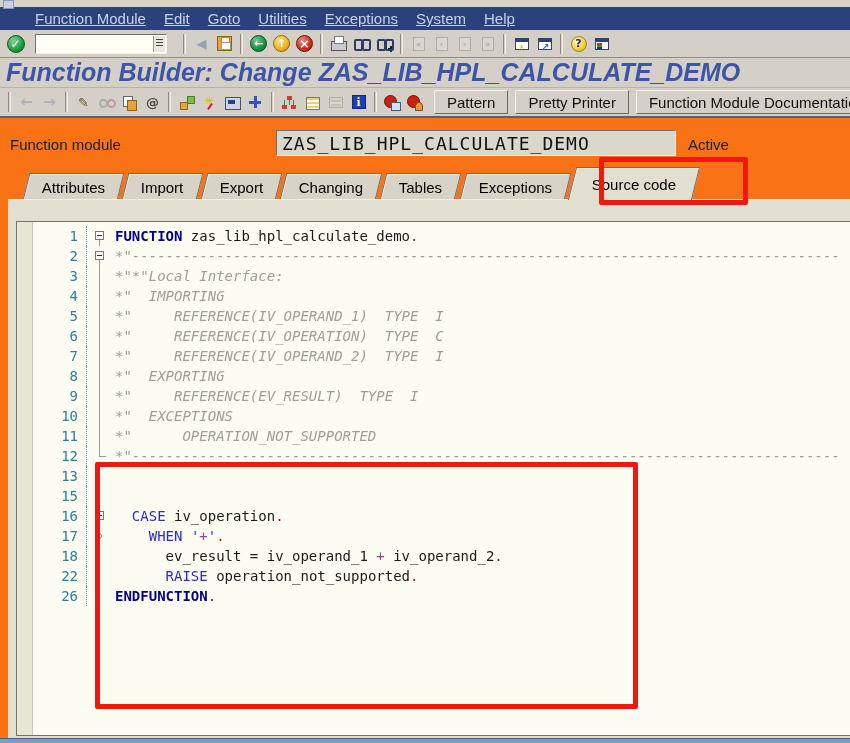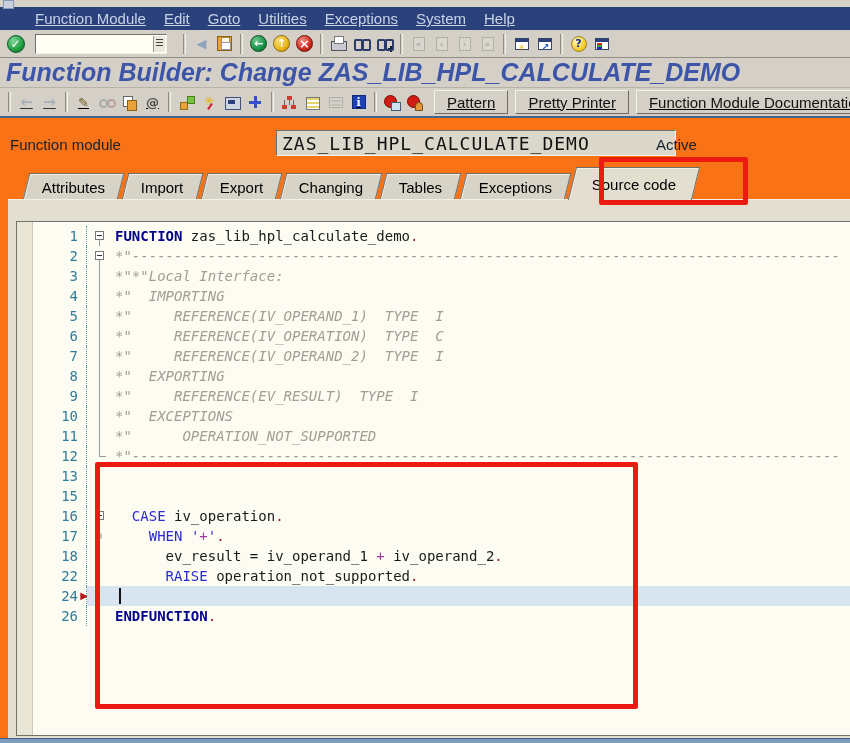--- a/index.html
+++ b/index.html
@@ -8,21 +8,21 @@
 
   
   .top-strip { height:7px; background:#D6D2C6; }
   .win-icon { position:absolute; left:3px; top:0px; width:11px; height:9px; border:1px solid #8a97b5; background:#c9d0de; z-index:6; }
   .menubar { height:23px; background:#2A417C; display:flex; align-items:center; padding-left:26px; }
   .menu-item { color:#C9D3E6; font-size:15px; text-decoration:underline; padding:0 9px; line-height:23px; cursor:default; }
 
   .stdbar { height:28px; background:#D4D0C8; display:flex; align-items:center; padding-left:4px; border-bottom:1px solid #928e82; }
   .titlebar { height:30px; background:#D4D0C8; border-bottom:1px solid #b7b3a6; display:flex; align-items:center; overflow:hidden; }
   .title { color:#3D55A8; font-size:25px; font-weight:bold; font-style:italic; padding-left:6px; white-space:nowrap; }
-  .appbar { height:30px; background:#D4D0C8; display:flex; align-items:center; padding-left:4px; border-bottom:2px solid #45658C; overflow:hidden;text-decoration:underline; }
+  .appbar { height:30px; background:#D4D0C8; display:flex; align-items:center; padding-left:4px; border-bottom:2px solid #45658C; overflow:hidden; }
 
   .tbtn { width:23px; height:24px; display:flex; align-items:center; justify-content:center; flex:0 0 auto; }
   .tbtn.dis { opacity:.75; filter:grayscale(.4); }
   .tsep { width:3px; height:20px; border-left:1px solid #908c7e; border-right:1px solid #f4f2ea; margin:0 4px; flex:0 0 auto; }
   .abtn { height:24px; background:#D4D0C8; border:1px solid; border-color:#F4F2E8 #6F6B5F #6F6B5F #F4F2E8; font-size:15px; color:#111; padding:0 12px; margin-left:7px; white-space:nowrap; flex:0 0 auto; display:flex; align-items:center; }
 
   
   .cmd { width:132px; height:20px; background:#FFFFF4; border:1px solid; border-color:#6F6F6F #F4F2E6 #F4F2E6 #6F6F6F; margin:0 12px 0 8px; position:relative; flex:0 0 auto; }
   .cmd input { position:absolute; left:1px; top:1px; width:112px; height:16px; border:none; background:transparent; font-size:13px; outline:none; }
   .cmd-dd { position:absolute; right:1px; top:1px; bottom:1px; width:12px; background:#EAE7DC; border-left:1px solid #9a968a; }
@@ -87,21 +87,21 @@
   .ic-info { width:14px; height:14px; background:#1f3fb4; border:1px solid #122a7a; }
   .ic-info::before { content:"i"; color:#fff; font-weight:bold; font-family:"DejaVu Serif", serif; font-size:11px; }
   .ic-breakpoint-screen::before, .ic-breakpoint-user::before { content:""; position:absolute; left:0px; top:1px; width:11px; height:11px; background:#cf1f14; border-radius:50%; border:1px solid #7d0b05; }
   .ic-breakpoint-screen::after { content:""; position:absolute; right:0px; bottom:0px; width:8px; height:7px; background:#cfe2f4; border:1px solid #445a7a; }
   .ic-breakpoint-user::after { content:""; position:absolute; right:1px; bottom:0px; width:6px; height:7px; background:#e8963c; border-radius:50% 50% 10% 10%; border:1px solid #70531f; }
 
   
   .screen { position:absolute; top:118px; left:0; right:0; bottom:0; }
   .fm-label { position:absolute; left:10px; top:18px; font-size:15px; color:#15202e; }
   .fm-field { position:absolute; left:276px; top:12px; width:400px; height:26px; background:#DBD8CB; border:1px solid; border-color:#6F6F6F #F4F2E6 #F4F2E6 #6F6F6F; font-family:"DejaVu Sans Mono", monospace; font-size:18px; color:#111; padding:0 5px; letter-spacing:1px; outline:none; }
-  .fm-status { position:absolute; left:656px; top:18px; font-size:15px; color:#15202e; }
+  .fm-status { position:absolute; left:688px; top:18px; font-size:15px; color:#15202e; }
 
   .tabstrip { position:absolute; left:26px; top:48px; height:34px; display:flex; align-items:flex-end; }
   .tab { height:27px; background:#D7D3C7; border:1px solid #6e6e66; border-bottom:none; transform:skewX(-14deg); margin-right:4px; display:flex; align-items:center; padding:0 15px; box-shadow:inset 1px 1px 0 #f2efe6; cursor:default; }
   .tab span { transform:skewX(14deg); font-size:15px; color:#000; white-space:nowrap; }
   .tab.active { height:33px; background:#E2DED0; padding:0 19px; position:relative; z-index:4; }
 
   .panel { position:absolute; left:8px; right:0; top:81px; bottom:5px; background:#E2DED0; border-top:1px solid #F2EFE4; }
   .bottom-strip { position:absolute; left:0; right:0; bottom:0; height:5px; background:#7E9CBC; border-top:1px solid #41618a; z-index:8; }
 
   
@@ -325,21 +325,20 @@
             <div class="ln-row"><span class="ln-gut">9</span><span class="ln-fold"><span class="f-vl"></span></span><span class="ln-code"><span class="t-cm">*"     REFERENCE(EV_RESULT)  TYPE  I</span></span></div>
             <div class="ln-row"><span class="ln-gut">10</span><span class="ln-fold"><span class="f-vl"></span></span><span class="ln-code"><span class="t-cm">*"  EXCEPTIONS</span></span></div>
             <div class="ln-row"><span class="ln-gut">11</span><span class="ln-fold"><span class="f-vl"></span></span><span class="ln-code"><span class="t-cm">*"      OPERATION_NOT_SUPPORTED</span></span></div>
             <div class="ln-row"><span class="ln-gut">12</span><span class="ln-fold"><span class="f-vl f-above"></span><span class="f-hz"></span></span><span class="ln-code"><span class="t-cm">*"------------------------------------------------------------------------------------</span></span></div>
             <div class="ln-row"><span class="ln-gut">13</span><span class="ln-fold"><span class="f-vl"></span></span><span class="ln-code"></span></div>
             <div class="ln-row"><span class="ln-gut">15</span><span class="ln-fold"><span class="f-vl"></span></span><span class="ln-code"></span></div>
             <div class="ln-row"><span class="ln-gut">16</span><span class="ln-fold"><span class="f-vl f-below"></span><span class="f-bx"></span></span><span class="ln-code"><span class="t-id">  </span><span class="t-kw">CASE</span><span class="t-id"> iv_operation</span><span class="t-dot">.</span></span></div>
             <div class="ln-row"><span class="ln-gut">17</span><span class="ln-fold"><span class="f-vl"></span><span class="f-ci"></span></span><span class="ln-code"><span class="t-id">    </span><span class="t-kw">WHEN</span><span class="t-id"> </span><span class="t-str">'</span><span class="t-op">+</span><span class="t-str">'</span><span class="t-dot">.</span></span></div>
             <div class="ln-row"><span class="ln-gut">18</span><span class="ln-fold"><span class="f-vl"></span></span><span class="ln-code"><span class="t-id">      ev_result = iv_operand_1 </span><span class="t-op">+</span><span class="t-id"> iv_operand_2</span><span class="t-dot">.</span></span></div>
             <div class="ln-row"><span class="ln-gut">22</span><span class="ln-fold"><span class="f-vl"></span></span><span class="ln-code"><span class="t-id">      </span><span class="t-kw">RAISE</span><span class="t-id"> operation_not_supported</span><span class="t-dot">.</span></span></div>
-            <div class="ln-row hl"><span class="ln-gut">24<span class="ln-mark">▶</span></span><span class="ln-fold"><span class="f-vl"></span></span><span class="ln-code"><span class="caret"></span></span></div>
             <div class="ln-row"><span class="ln-gut">26</span><span class="ln-fold"><span class="f-vl f-above"></span></span><span class="ln-code"><span class="t-kwb">ENDFUNCTION</span><span class="t-dot">.</span></span></div>
           </div>
       </div>
     </div>
   </div>
 
   <div class="anno" id="annoTab"></div>
   <div class="anno" id="annoCode"></div>
   <div class="bottom-strip"></div>
 </div>

